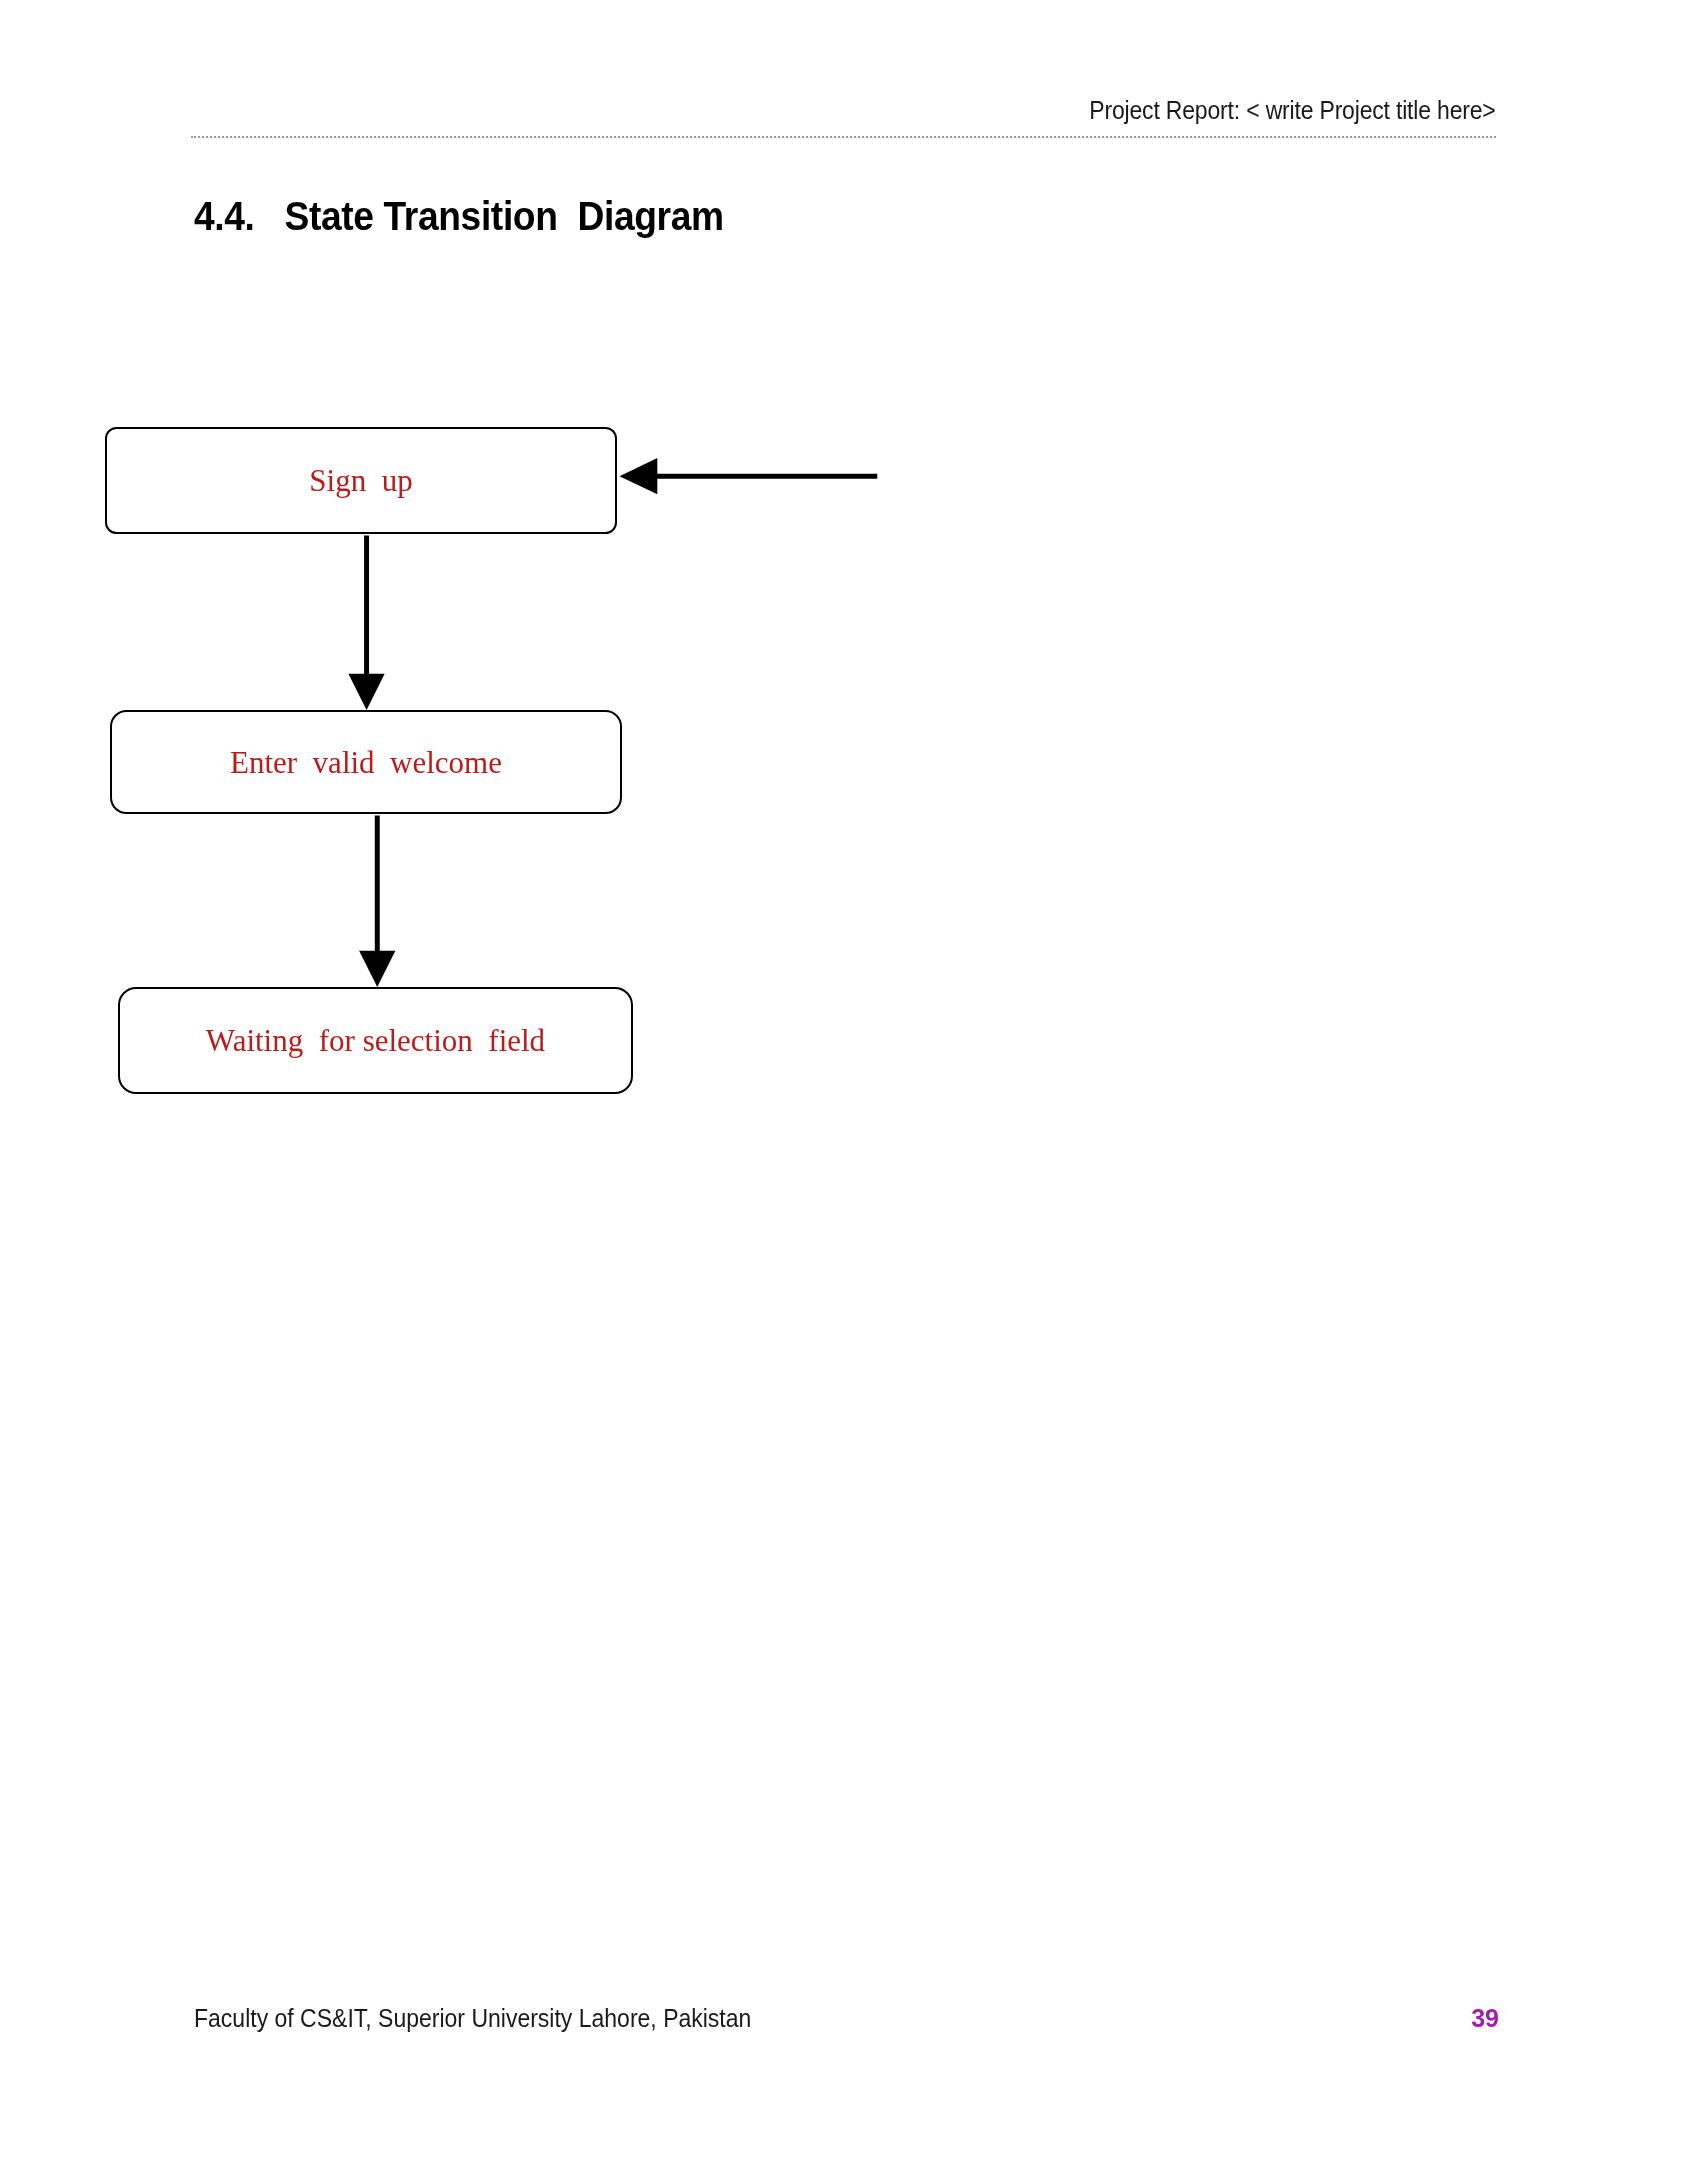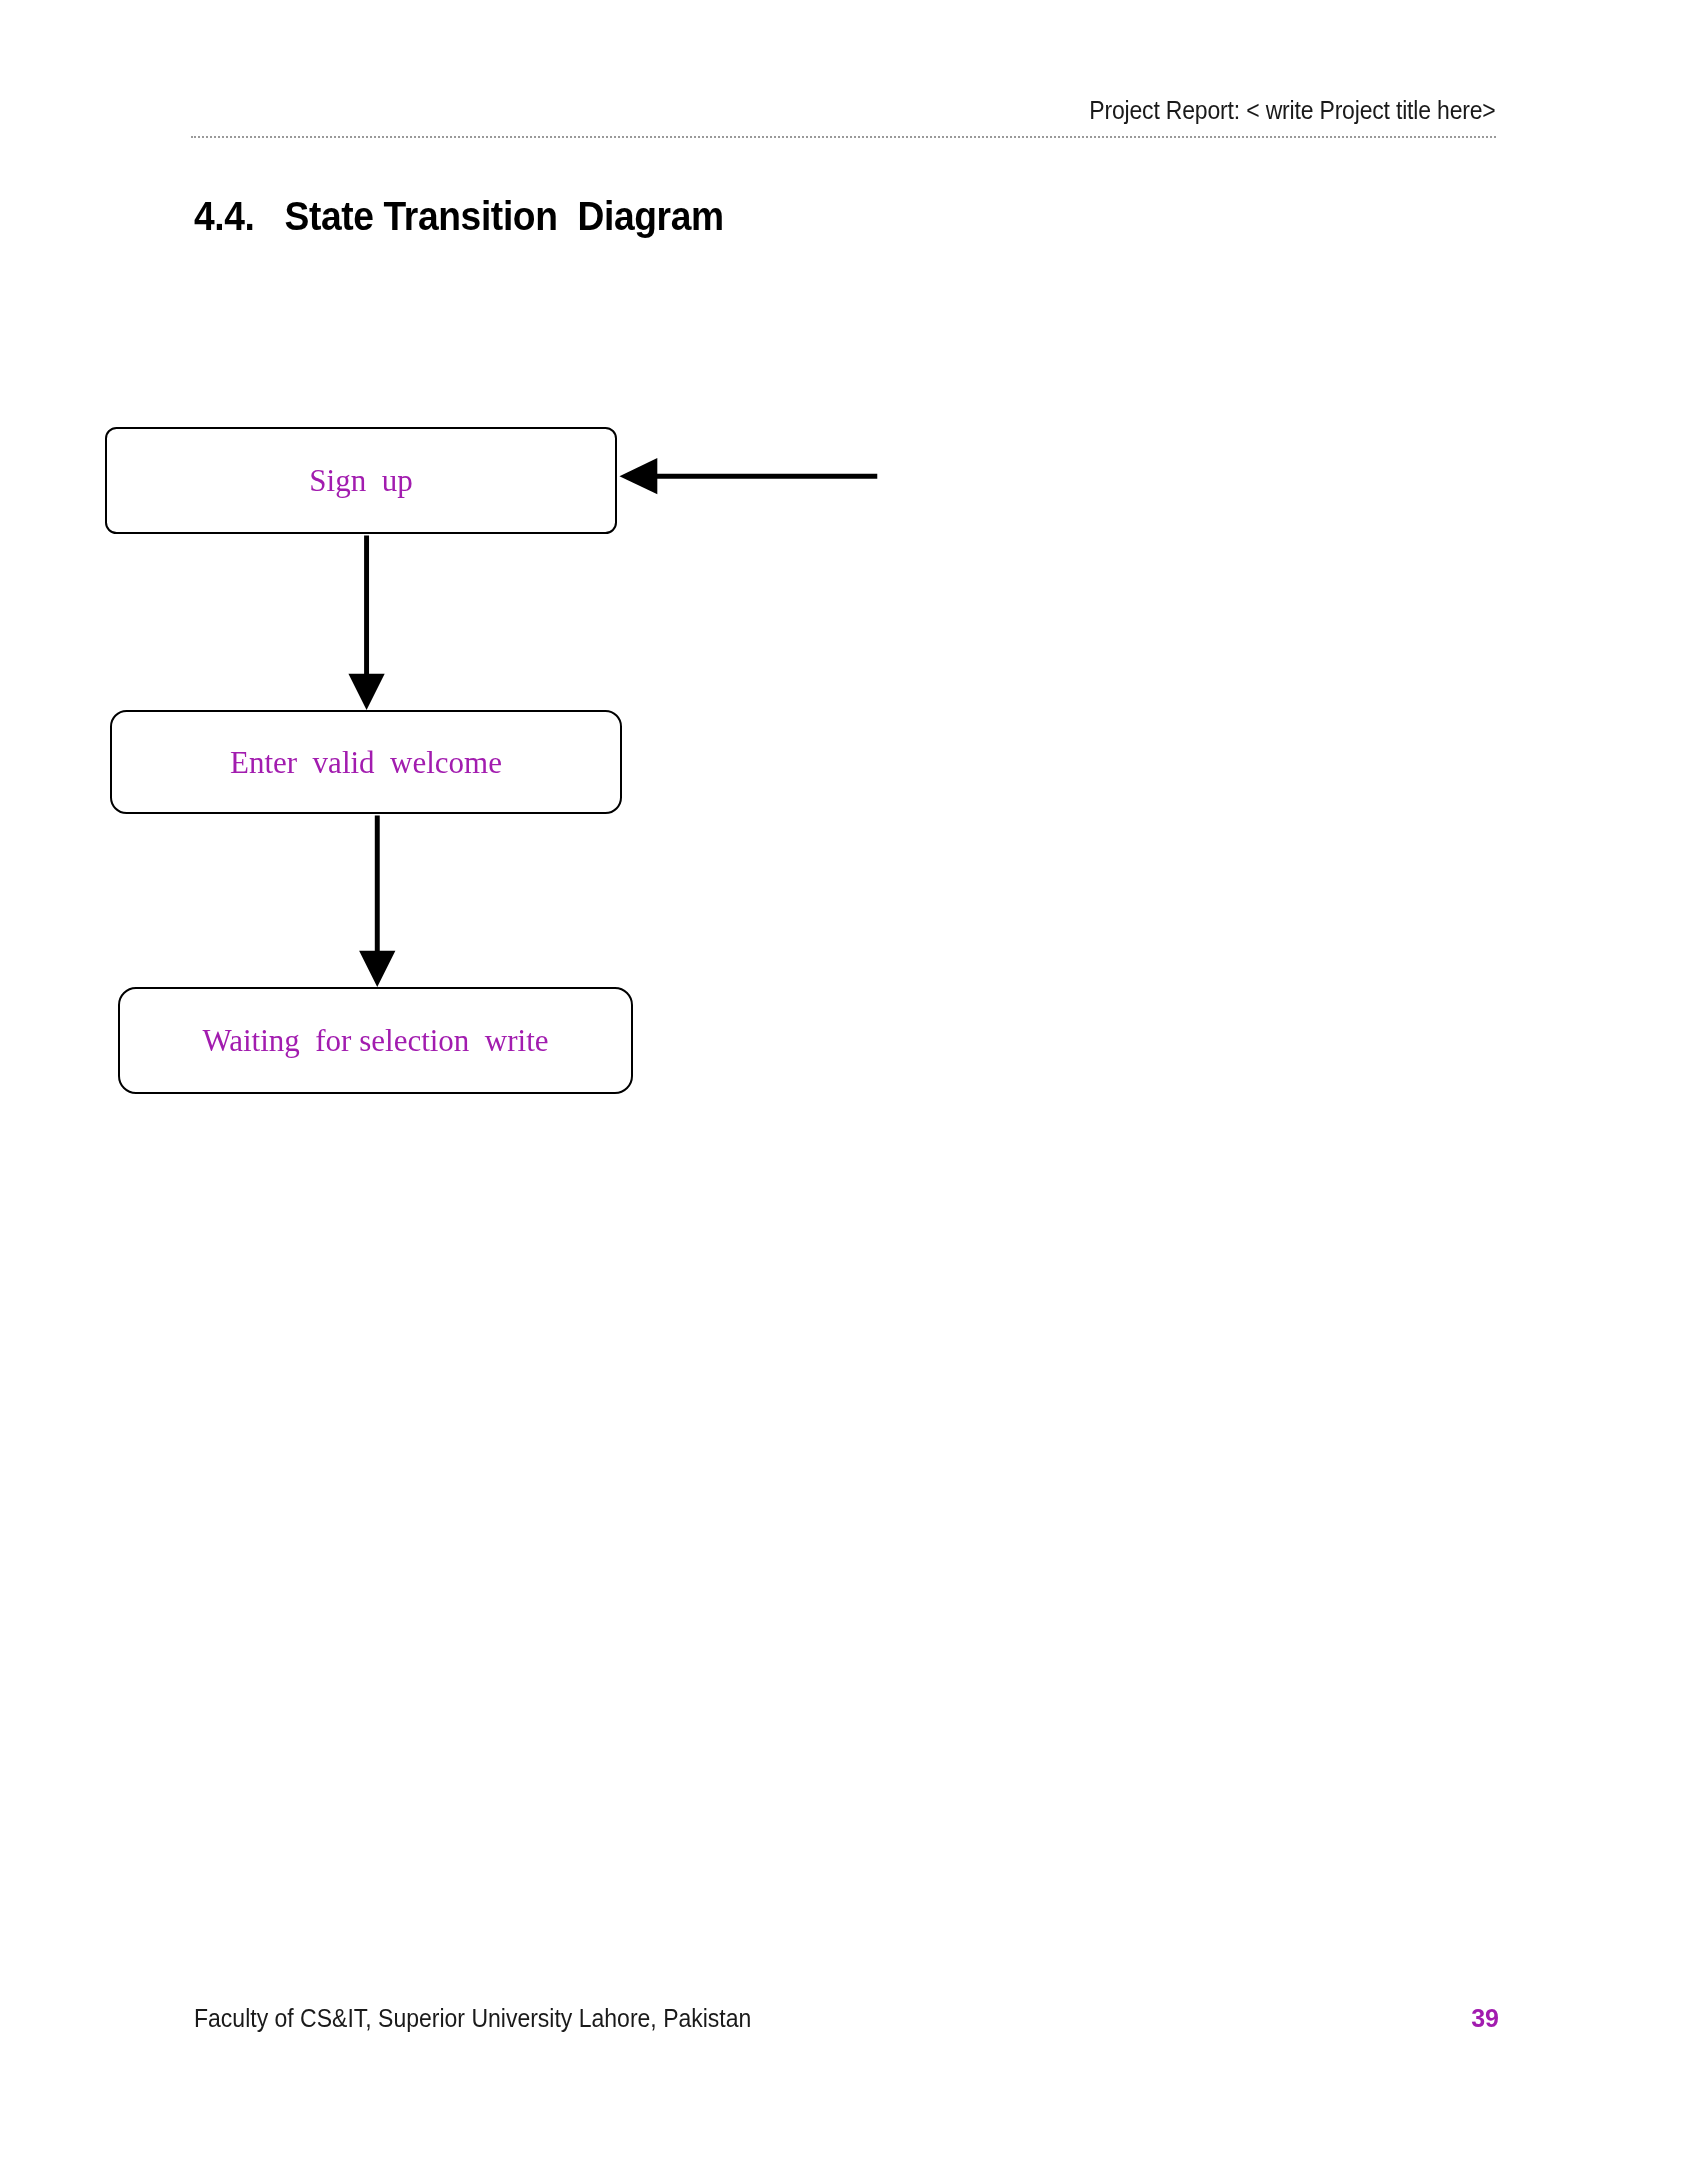--- a/index.html
+++ b/index.html
@@ -75,21 +75,21 @@
     border: 2.5px solid #000000;
     background: #ffffff;
     display: flex;
     align-items: center;
     justify-content: center;
   }
   .state-label {
     font-family: "Liberation Serif", serif;
     font-size: 31px;
     font-weight: 400;
-    color: #a21caf;
+    color: #b91c1c;
     white-space: pre;
     line-height: 1;
   }
 
   
   .box-signup {
     left: 105px;
     top: 427px;
     width: 512px;
     height: 107px;
@@ -176,21 +176,21 @@
     <div class="state-box box-signup">
       <span class="state-label">Sign  up</span>
     </div>
 
 
     <div class="state-box box-password">
       <span class="state-label">Enter  valid  welcome</span>
     </div>
 
     <div class="state-box box-waiting">
-      <span class="state-label">Waiting  for selection  write</span>
+      <span class="state-label">Waiting  for selection  field</span>
     </div>
 
     <svg class="arrow-layer" viewBox="0 0 2048 2650" xmlns="http://www.w3.org/2000/svg">
 
       <g>
         <line x1="1065" y1="578" x2="790" y2="578" stroke="#000000" stroke-width="6"></line>
         <polygon points="752,578 798,556 798,600" fill="#000000"></polygon>
       </g>
 
       <g>

